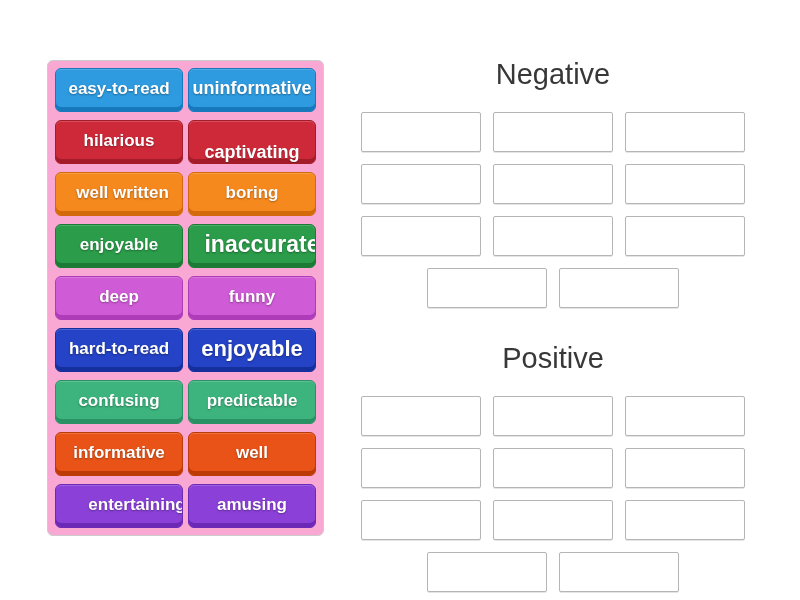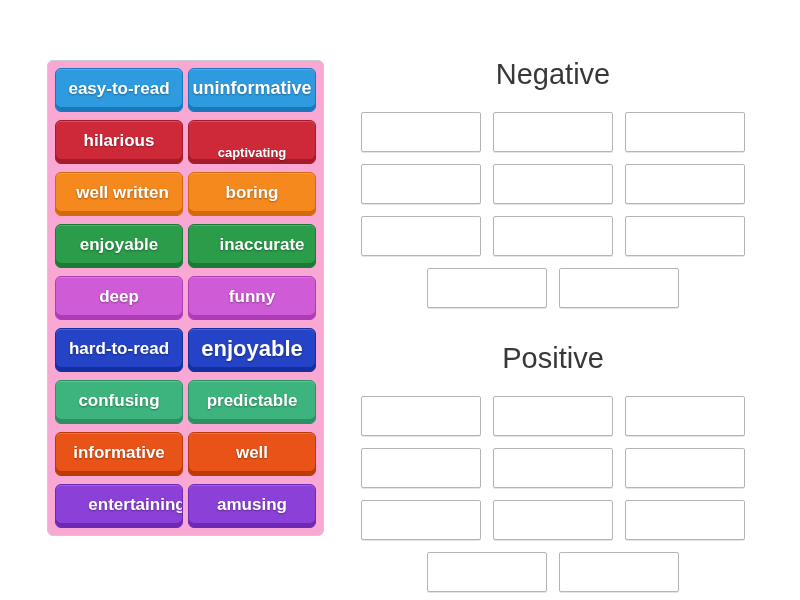--- a/index.html
+++ b/index.html
@@ -103,33 +103,33 @@
       <div class="tile" style="--c: #2E9BE0; --d: #1778BC;">
     <span class="tile-label" style="font-size: 17px;">easy-to-read</span>
   </div>
       <div class="tile" style="--c: #2E9BE0; --d: #1778BC;">
     <span class="tile-label" style="font-size: 18px;">uninformative</span>
   </div>
       <div class="tile" style="--c: #CE2939; --d: #A41C2A;">
     <span class="tile-label" style="font-size: 17px;">hilarious</span>
   </div>
       <div class="tile" style="--c: #CE2939; --d: #A41C2A;">
-    <span class="tile-label" style="font-size: 13px; margin-top: 20px;">captivating</span>
+    <span class="tile-label" style="font-size: 18px; margin-top: 20px;">captivating</span>
   </div>
       <div class="tile" style="--c: #F6891E; --d: #D2690A;">
     <span class="tile-label" style="font-size: 17px; margin-left: 7px;">well written</span>
   </div>
       <div class="tile" style="--c: #F6891E; --d: #D2690A;">
     <span class="tile-label" style="font-size: 17px;">boring</span>
   </div>
       <div class="tile" style="--c: #2B9C4A; --d: #1B7A35;">
     <span class="tile-label" style="font-size: 17px;">enjoyable</span>
   </div>
       <div class="tile" style="--c: #2B9C4A; --d: #1B7A35;">
-    <span class="tile-label" style="font-size: 17px; padding-left: 20px;">inaccurate</span>
+    <span class="tile-label" style="font-size: 23px; padding-left: 20px;">inaccurate</span>
   </div>
       <div class="tile" style="--c: #CF5BD6; --d: #AE3CB8;">
     <span class="tile-label" style="font-size: 17px; text-align: right;">deep</span>
   </div>
       <div class="tile" style="--c: #CF5BD6; --d: #AE3CB8;">
     <span class="tile-label" style="font-size: 17px;">funny</span>
   </div>
       <div class="tile" style="--c: #2443C6; --d: #15309C;">
     <span class="tile-label" style="font-size: 17px;">hard-to-read</span>
   </div>

